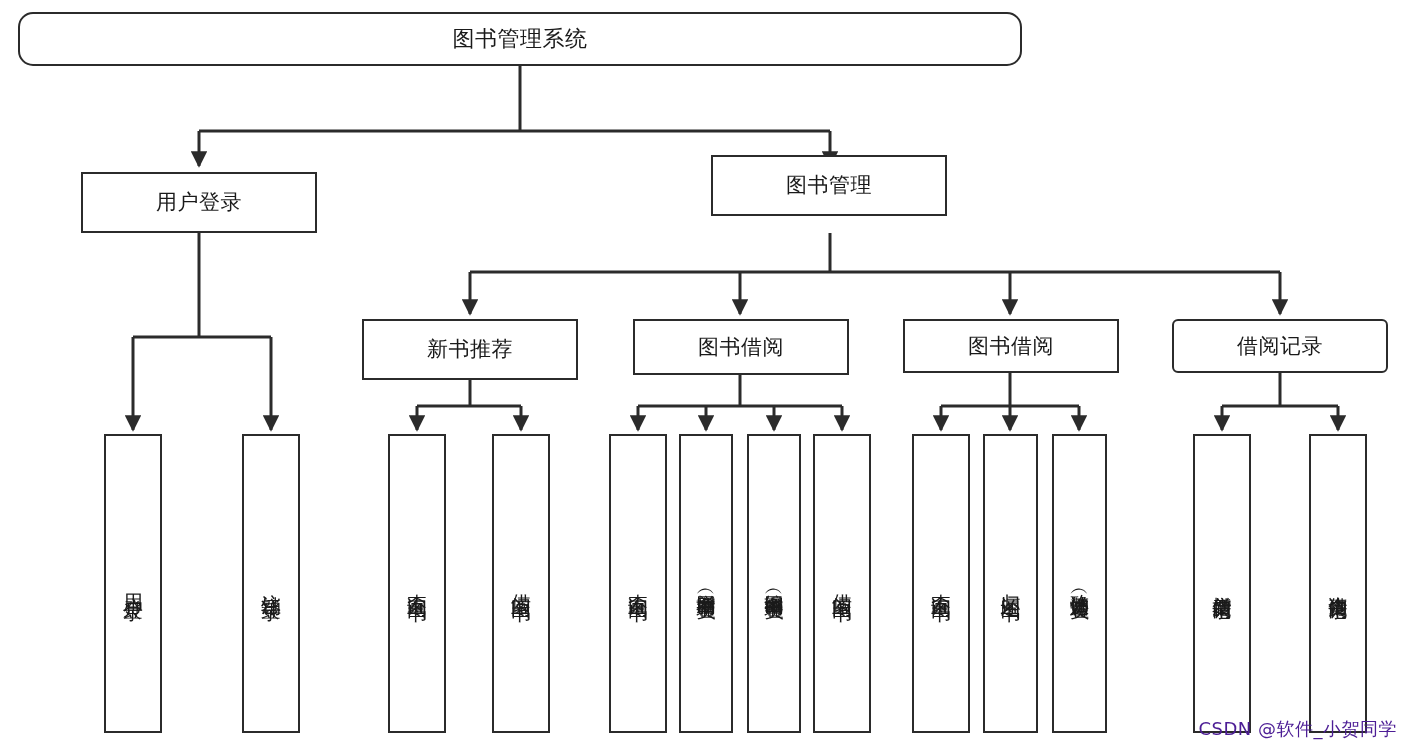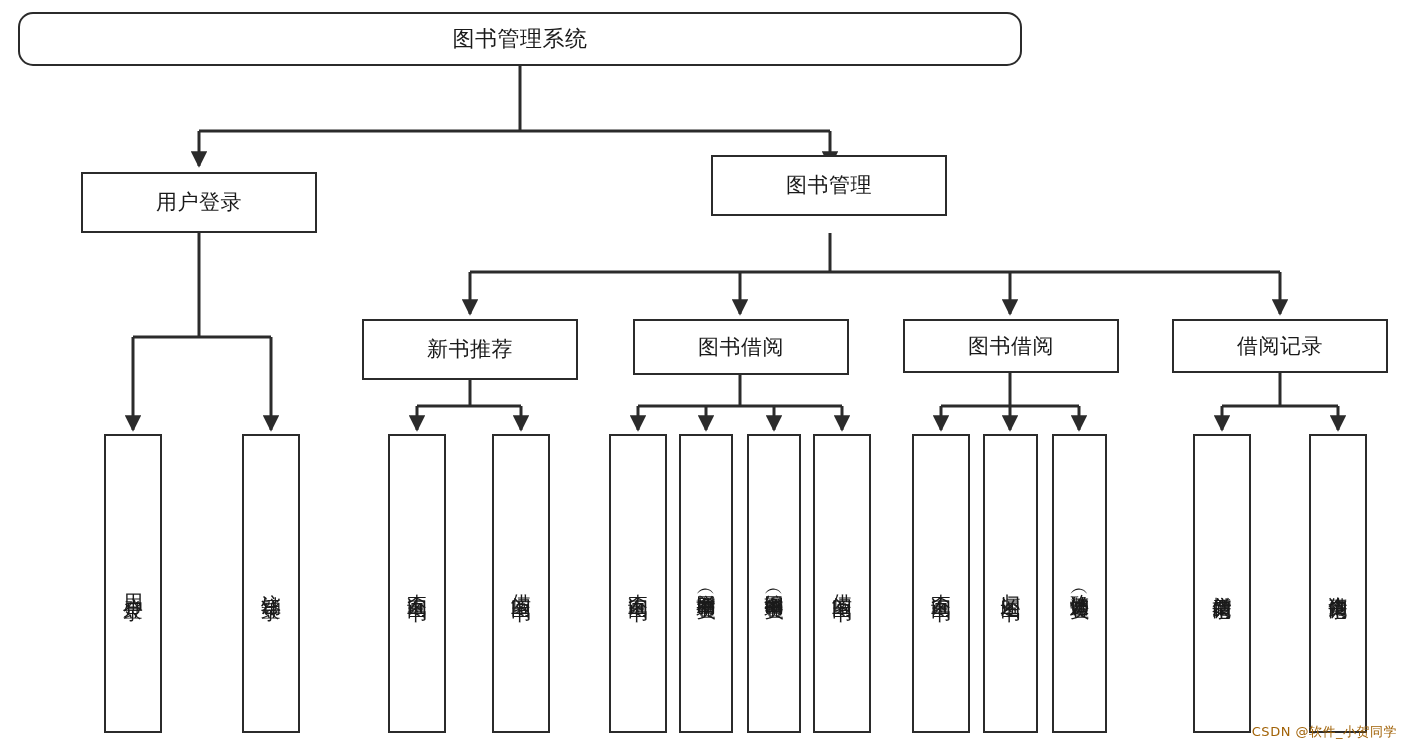--- a/index.html
+++ b/index.html
@@ -65,22 +65,22 @@
     max-height: 100%;
   }
   .node.leaf.tall-text .node-label {
     letter-spacing: 1px;
     font-size: 19px;
   }
   #watermark {
     position: absolute;
     right: 8px;
     bottom: 6px;
-    font-size: 13px;
-    color: #a16207;
+    font-size: 18px;
+    color: #4c1d95;
     white-space: nowrap;
     letter-spacing: 0.5px;
   }
 </style>
 </head>
 <body>
 
 <div id="diagram-root">
 
   <svg id="diagram-svg" viewBox="0 0 1405 747" xmlns="http://www.w3.org/2000/svg">
@@ -151,21 +151,21 @@
   </div>
 
   <div class="node horiz" style="left:633px; top:319px; width:216px; height:56px;">
     <span class="node-label">图书借阅</span>
   </div>
 
   <div class="node horiz" style="left:903px; top:319px; width:216px; height:54px;">
     <span class="node-label">图书借阅</span>
   </div>
 
-  <div class="node horiz" style="left:1172px; top:319px; width:216px; height:54px;">
+  <div class="node horiz" style="left:1172px; top:319px; width:216px; height:54px;border-radius:6px;">
     <span class="node-label">借阅记录</span>
   </div>
 
   <div class="node leaf" style="left:104px; top:434px; width:58px; height:299px;">
     <span class="node-label">用户登录</span>
   </div>
 
   <div class="node leaf" style="left:242px; top:434px; width:58px; height:299px;">
     <span class="node-label">注销登录</span>
   </div>

